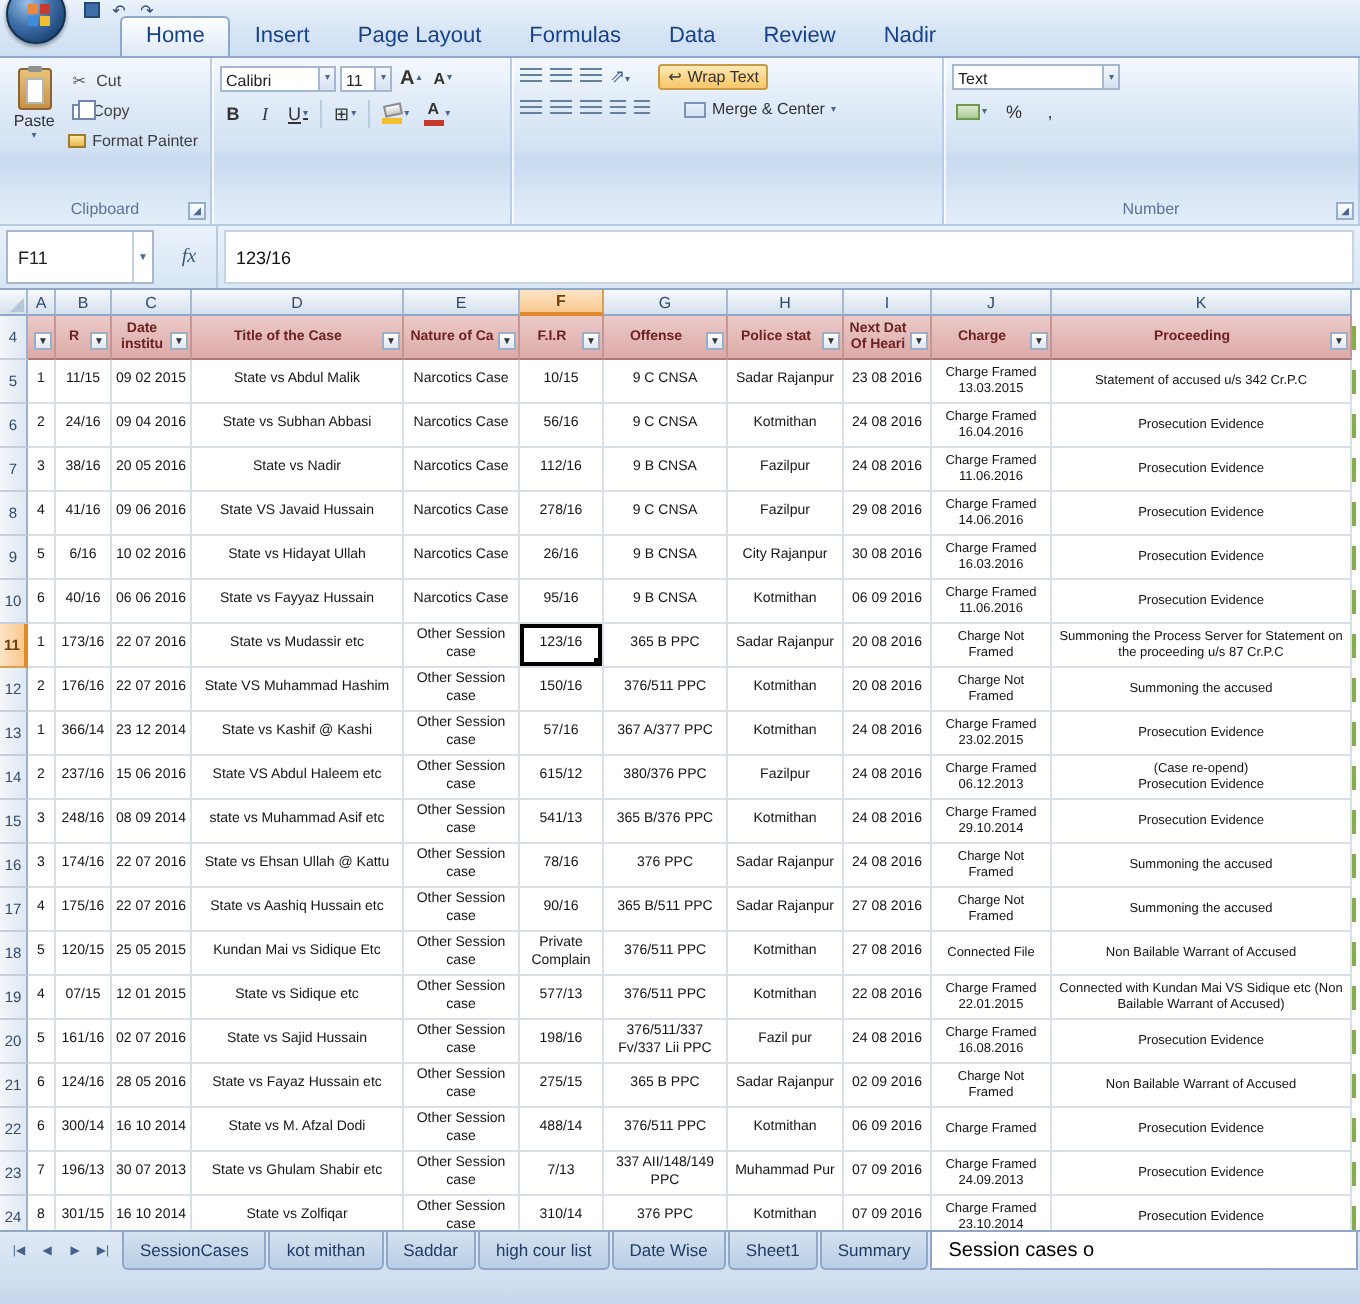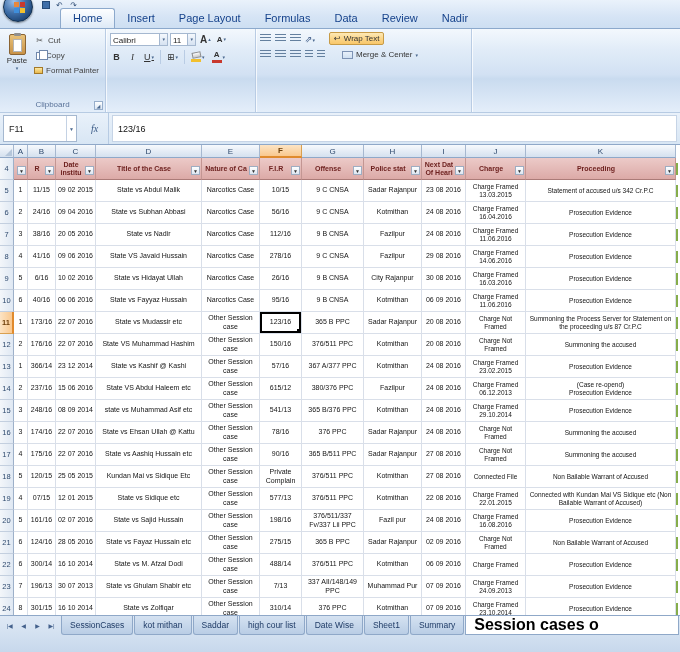--- a/index.html
+++ b/index.html
@@ -127,21 +127,21 @@
   .edge::before{content:"";position:absolute;left:0;top:5px;bottom:5px;width:2px;background:#86ad4b;}
   .edgefill{width:4px;flex:0 0 auto;}
 
   
   .sheettabs{height:37px;flex:0 0 auto;background:linear-gradient(#dfe9f5,#c7d8ec);border-top:1px solid #8fa8c8;
        display:flex;align-items:flex-start;overflow:hidden;}
   .navwrap{display:flex;gap:1px;padding:4px 3px 0;}
   .navbtn{min-width:13px;height:13px;font-size:6px;line-height:12px;text-align:center;color:#44618c;}
   .stab{height:19px;padding:0 8px;font-size:8.5px;color:#1f3b66;background:linear-gradient(#d5e2f1,#b9cde5);
        border:1px solid #8fa8c8;border-top:none;border-radius:0 0 3px 3px;display:flex;align-items:center;margin-right:1px;white-space:nowrap;}
-  .stab.big{background:#fff;font-size:16px;font-weight:bold;color:#000;flex:1;min-width:110px;overflow:hidden;border-radius:0;}
+  .stab.big{background:#fff;font-size:10px;font-weight:normal;color:#000;flex:1;min-width:110px;overflow:hidden;border-radius:0;}
 </style>
 </head>
 <body>
 
 <div class="app">
 
   <div class="titlebar">
     <div class="orb"></div>
     <div class="qat">
       <span class="qbtn"><span class="savebox"></span></span>
@@ -260,20 +260,40 @@
           <span class="li short"></span>
           <div class="merge-btn">
             <span class="merge-ic"></span>
             <span>Merge &amp; Center</span>
             <span class="tiny">▾</span>
           </div>
         </div>
       </div>
     </div>
 
+    <div class="grp g-num">
+      <div class="grp-c col">
+        <div class="combo num-fmt">
+          <span>Text</span>
+          <span class="carrow">▾</span>
+        </div>
+        <div class="num-r2">
+          <div class="fbtn">
+            <span class="mny"></span>
+            <span class="tiny">▾</span>
+          </div>
+          <div class="fbtn">%</div>
+          <div class="fbtn">,</div>
+        </div>
+      </div>
+      <div class="grp-l">
+        <span>Number</span>
+        <span class="launch">◢</span>
+      </div>
+    </div>
   </div>
 
   <div class="fbar">
     <div class="namebox">
       <span>F11</span>
       <span class="nb-arrow">▼</span>
     </div>
     <div class="fx">fx</div>
     <div class="fvalue">123/16</div>
   </div>

